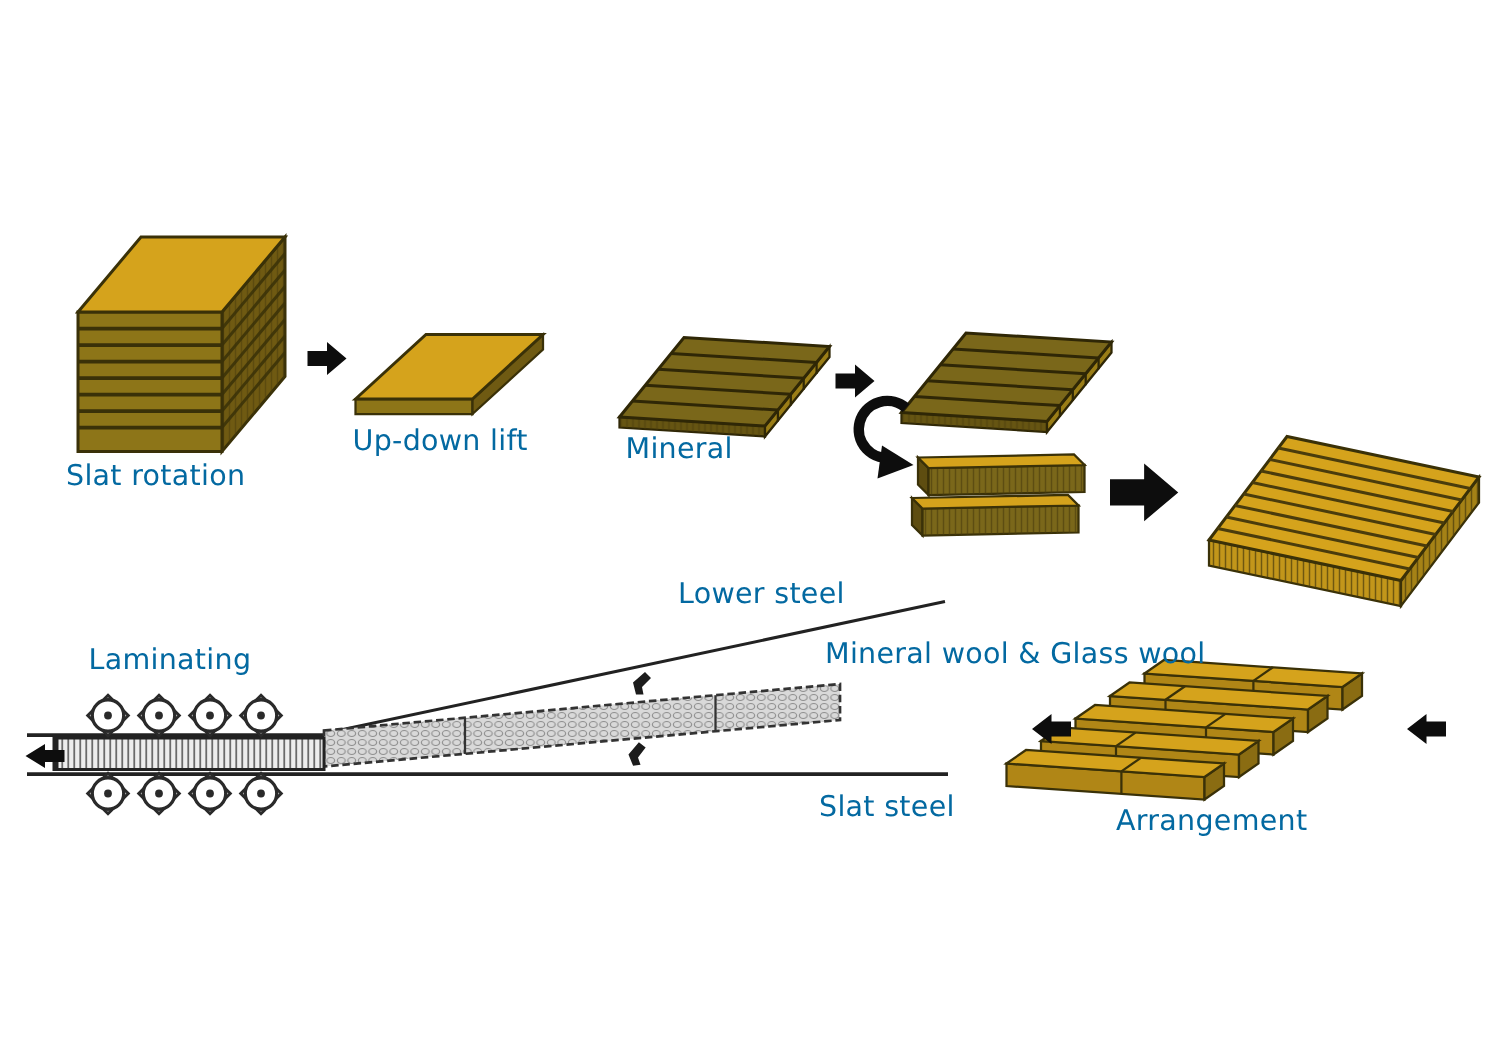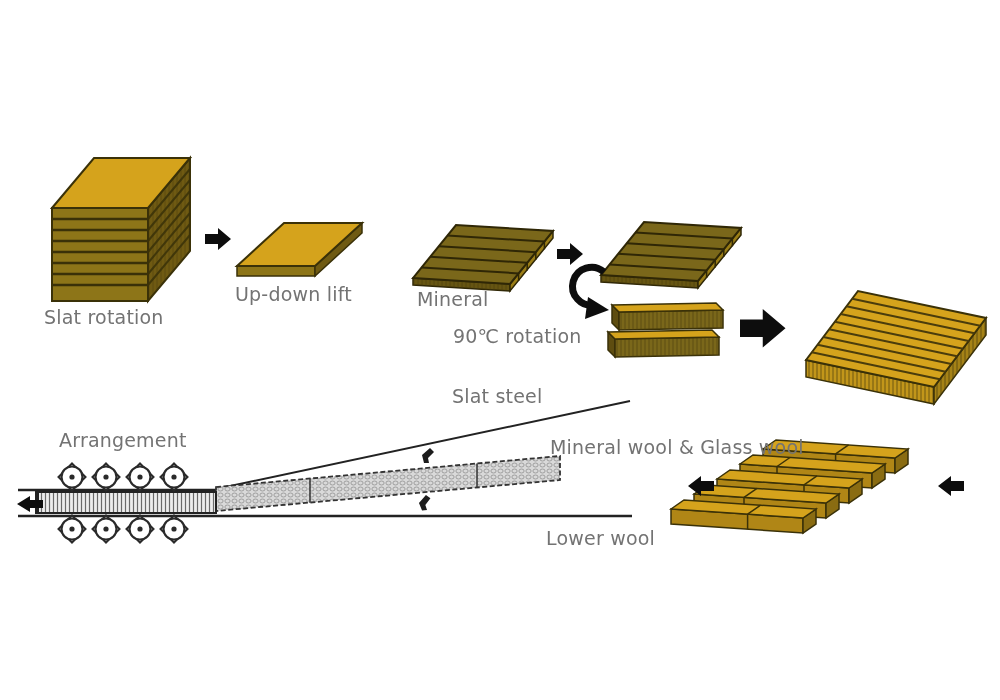--- a/index.html
+++ b/index.html
@@ -1,19 +1,19 @@
 <!DOCTYPE html>
 <html><head>
 <meta charset="utf-8">
 <style>
   html,body{margin:0;padding:0;background:#fff;}
   .stage{position:relative;width:1000px;height:700px;background:#ffffff;
          font-family:"DejaVu Sans","Liberation Sans",sans-serif;overflow:hidden;}
   .stage svg{position:absolute;left:0;top:0;}
-  .lbl{position:absolute;font-size:19px;color:#737373;white-space:nowrap;letter-spacing:.2px;}
+  .lbl{position:absolute;font-size:19px;color:#0369a1;white-space:nowrap;letter-spacing:.2px;}
 </style>
 </head>
 <body>
 
 <div class="stage">
 
 <svg width="1000" height="700" viewBox="0 0 1000 700">
   <defs>
     <pattern id="pv" width="4" height="10" patternUnits="userSpaceOnUse">
       <line x1="1" y1="0" x2="1" y2="10" stroke="#4a3c0c" stroke-width="1"></line>
@@ -210,19 +210,19 @@
         </g>
     <g>
           <use href="#spray" transform="translate(418,496) rotate(-8)"></use>
         </g>
   </g>
 </svg>
 
 <div class="lbl" style="left:44px;top:306px">Slat rotation</div>
 <div class="lbl" style="left:235px;top:283px">Up-down lift</div>
 <div class="lbl" style="left:417px;top:288px">Mineral</div>
-<div class="lbl" style="left:453px;top:325px">90℃ rotation</div>
-<div class="lbl" style="left:452px;top:385px">Slat steel</div>
-<div class="lbl" style="left:550px;top:436px">Mineral wool &amp; Glass wool</div>
-<div class="lbl" style="left:59px;top:429px">Arrangement</div>
-<div class="lbl" style="left:546px;top:527px">Lower wool</div>
+<div class="lbl" style="left:452px;top:385px">Lower steel</div>
+<div class="lbl" style="left:550px;top:425px">Mineral wool &amp; Glass wool</div>
+<div class="lbl" style="left:59px;top:429px">Laminating</div>
+<div class="lbl" style="left:546px;top:527px">Slat steel</div>
+<div class="lbl" style="left:744px;top:536px">Arrangement</div>
 
 </div>
 
 </body></html>

